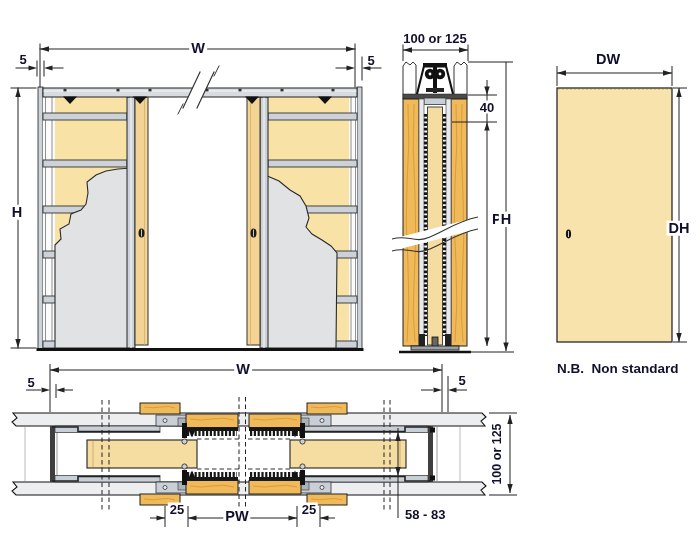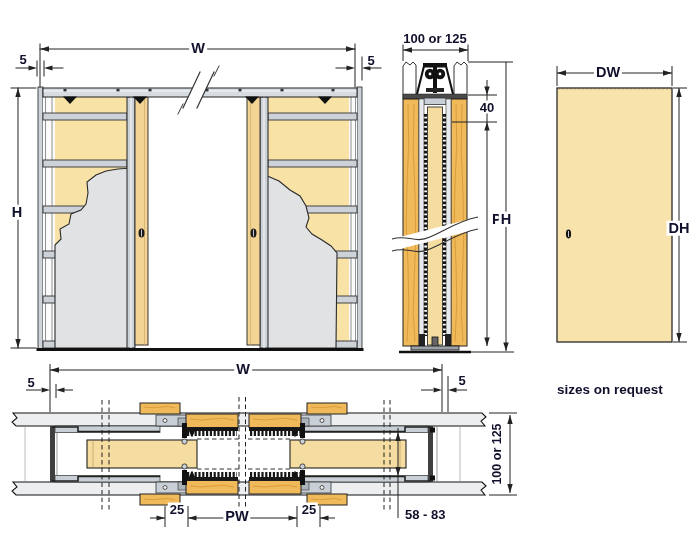--- a/index.html
+++ b/index.html
@@ -356,24 +356,24 @@
 <div class="lbl big" style="left:198px;top:48px">W</div>
 <div class="lbl big" style="left:17px;top:212px">H</div>
 <div class="lbl" style="left:23px;top:59px">5</div>
 <div class="lbl" style="left:371px;top:60px">5</div>
 
 <div class="lbl" style="left:435px;top:38px">100 or 125</div>
 <div class="lbl" style="left:487px;top:107px">40</div>
 <div class="lbl big" style="left:502px;top:219px">PH</div>
 <div class="lbl big" style="left:506px;top:219px">H</div>
 
-<div class="lbl big" style="left:608px;top:72px">DW</div>
+<div class="lbl big" style="left:608px;top:59px">DW</div>
 <div class="lbl big" style="left:679px;top:228px">DH</div>
 
-<div class="note" style="left:557px;top:382px">sizes on request</div>
+<div class="note" style="left:557px;top:361px">N.B.  Non standard</div>
 
 <div class="lbl big" style="left:243px;top:369px">W</div>
 <div class="lbl" style="left:31px;top:382px">5</div>
 <div class="lbl" style="left:462px;top:380px">5</div>
 <div class="lbl" style="left:177px;top:509px">25</div>
 <div class="lbl big" style="left:237px;top:516px">PW</div>
 <div class="lbl" style="left:309px;top:509px">25</div>
 <div class="lbl left-anchor" style="left:403px;top:514px">58 - 83</div>
 <div class="lbl rot small" style="left:497px;top:454px">100 or 125</div>
 

